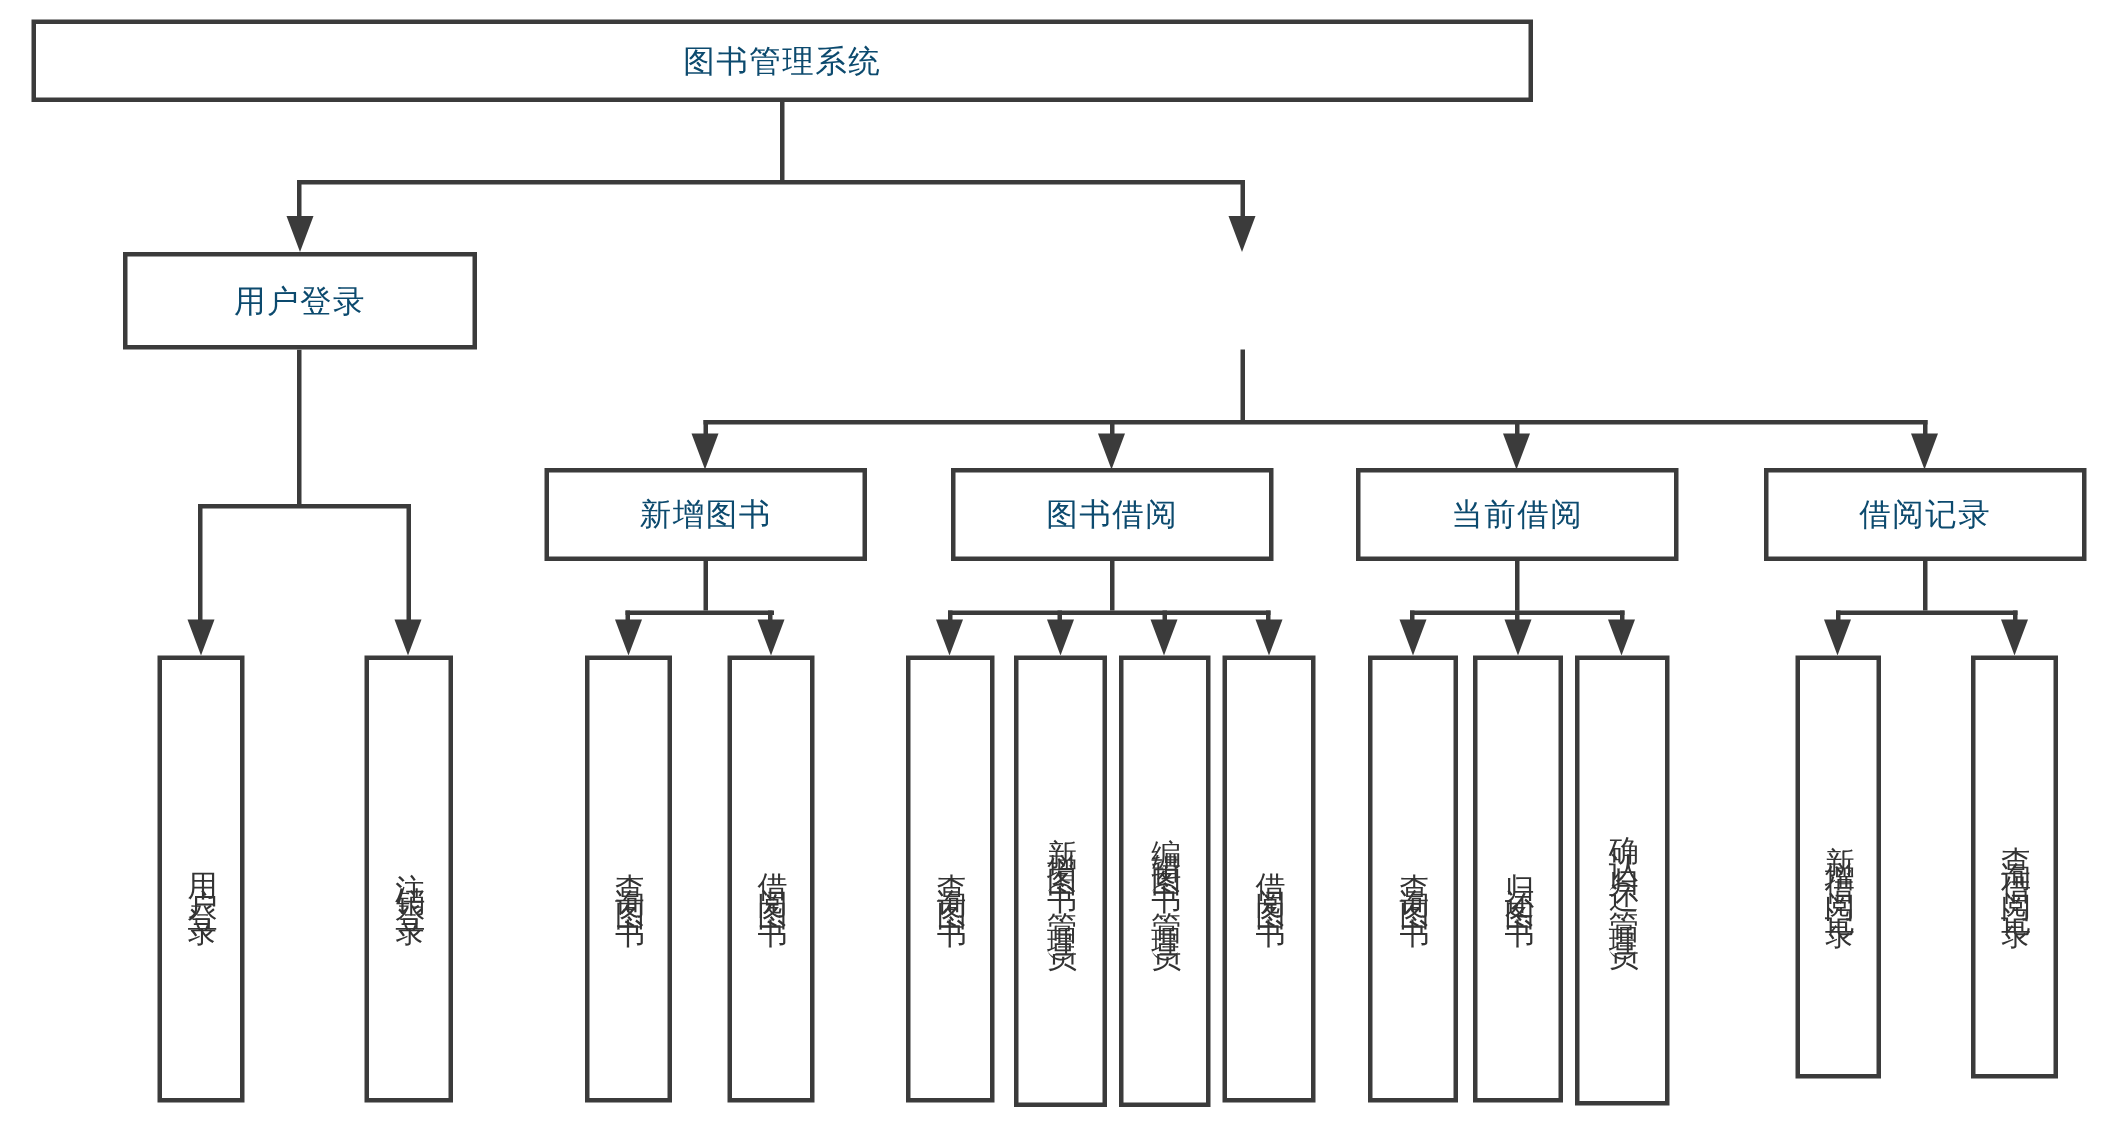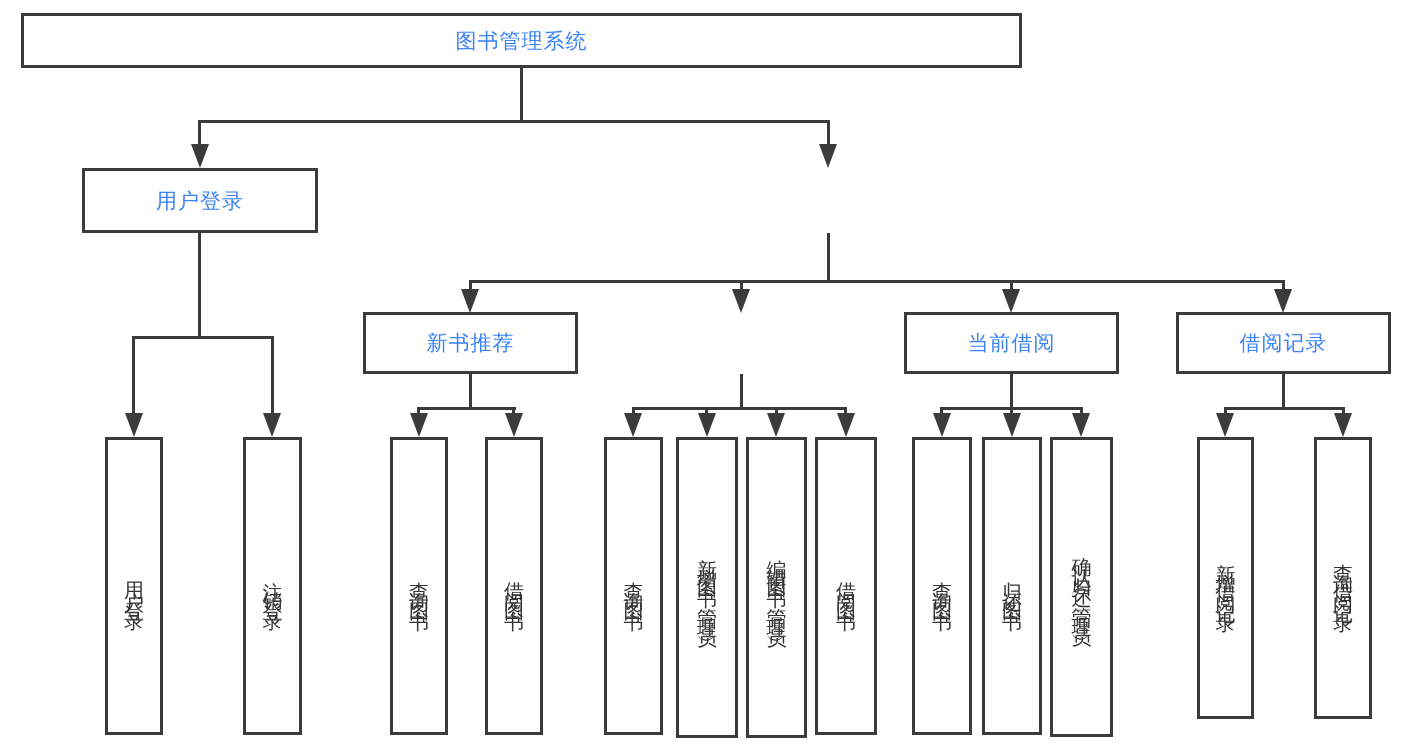--- a/index.html
+++ b/index.html
@@ -3,21 +3,21 @@
 <meta charset="utf-8">
 <style>
   html,body{margin:0;padding:0;background:#ffffff;}
   #canvas{
     position:relative;width:1405px;height:747px;background:#ffffff;overflow:hidden;
     font-family:"Liberation Sans","DejaVu Sans",sans-serif;color:#333;
   }
   .node{
     position:absolute;background:#fff;border:3px solid #3b3b3b;box-sizing:border-box;
     display:flex;align-items:center;justify-content:center;
-    font-size:21px;color:#3b82f6;letter-spacing:1px;z-index:2;
+    font-size:21px;color:#0c4a6e;letter-spacing:1px;z-index:2;
   }
   .leaf{
     position:absolute;background:#fff;border:3px solid #3b3b3b;box-sizing:border-box;
     display:flex;align-items:center;justify-content:center;z-index:2;
   }
   .leaf span{
     writing-mode:vertical-rl;text-orientation:mixed;
     font-size:20px;letter-spacing:10px;line-height:1.15;color:#333;
   }
   .ln{position:absolute;background:#3b3b3b;z-index:1;}
@@ -90,21 +90,22 @@
   <div class="ln" style="left:1224px;top:407px;width:121px;height:3px"></div>
   <div class="ln" style="left:1224px;top:407px;width:3px;height:9px"></div>
   <div class="ah" style="left:1216px;top:413px"></div>
   <div class="ln" style="left:1342px;top:407px;width:3px;height:9px"></div>
   <div class="ah" style="left:1334px;top:413px"></div>
 
   <div class="node" style="left:21px;top:13px;width:1001px;height:55px">图书管理系统</div>
 
   <div class="node" style="left:82px;top:168px;width:236px;height:65px">用户登录</div>
 
-  <div class="node" style="left:363px;top:312px;width:215px;height:62px">新书推荐</div>
+  <div class="node" style="left:363px;top:312px;width:215px;height:62px">新增图书</div>
+  <div class="node" style="left:634px;top:312px;width:215px;height:62px">图书借阅</div>
   <div class="node" style="left:1176px;top:312px;width:215px;height:62px">借阅记录</div>
   <div class="node" style="left:904px;top:312px;width:215px;height:62px">当前借阅</div>
 
   <div class="leaf" style="left:105px;top:437px;width:58px;height:298px">
     <span>用户登录</span>
   </div>
   <div class="leaf" style="left:243px;top:437px;width:59px;height:298px">
     <span>注销登录</span>
   </div>
 

